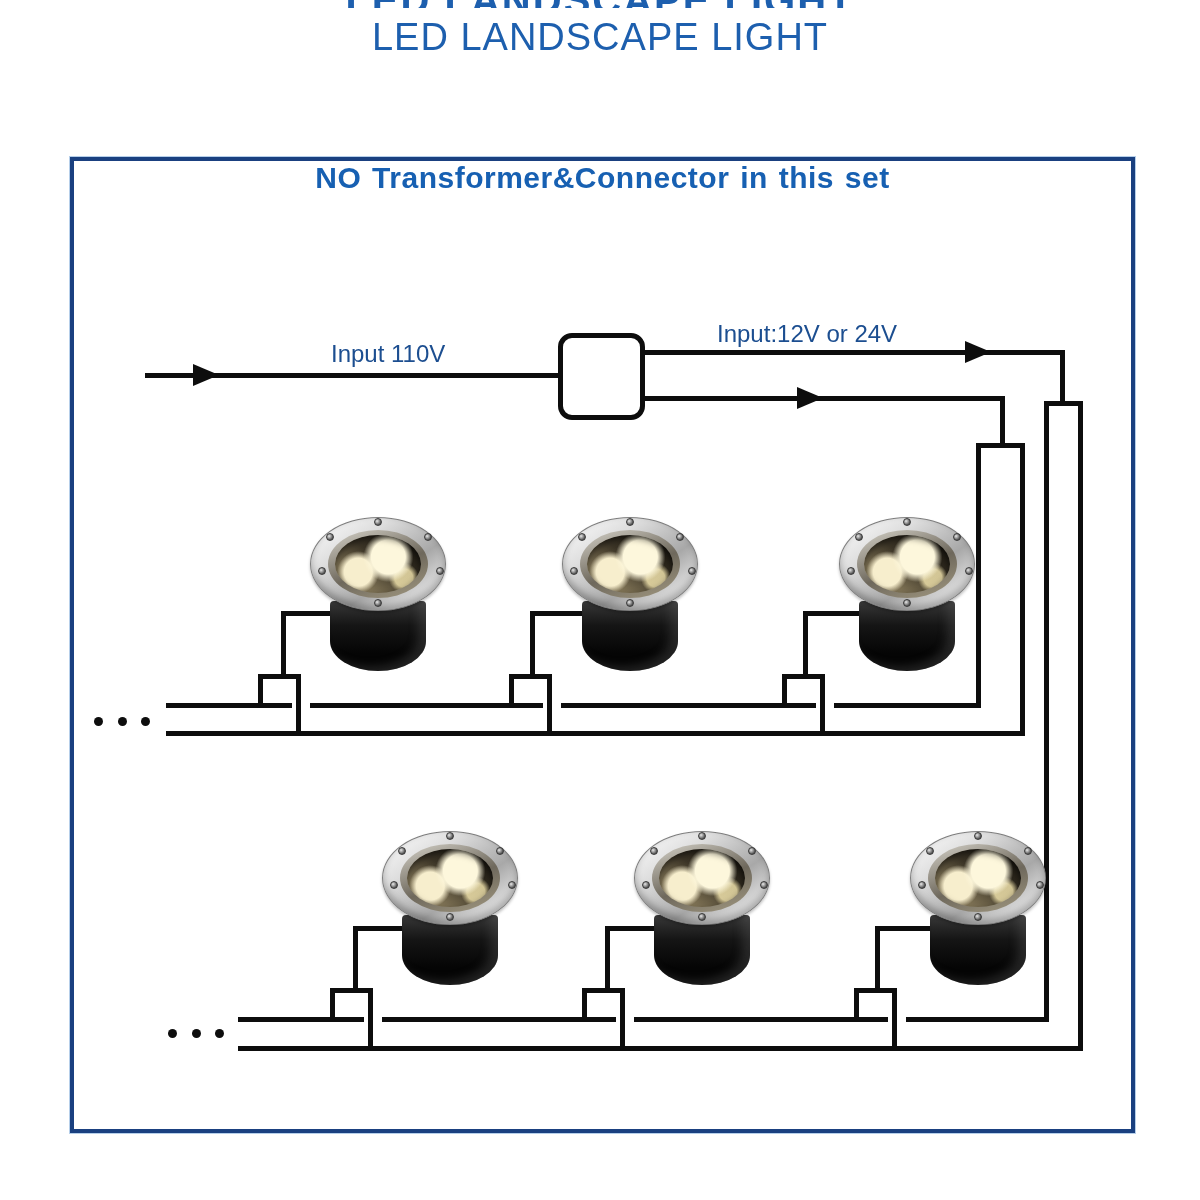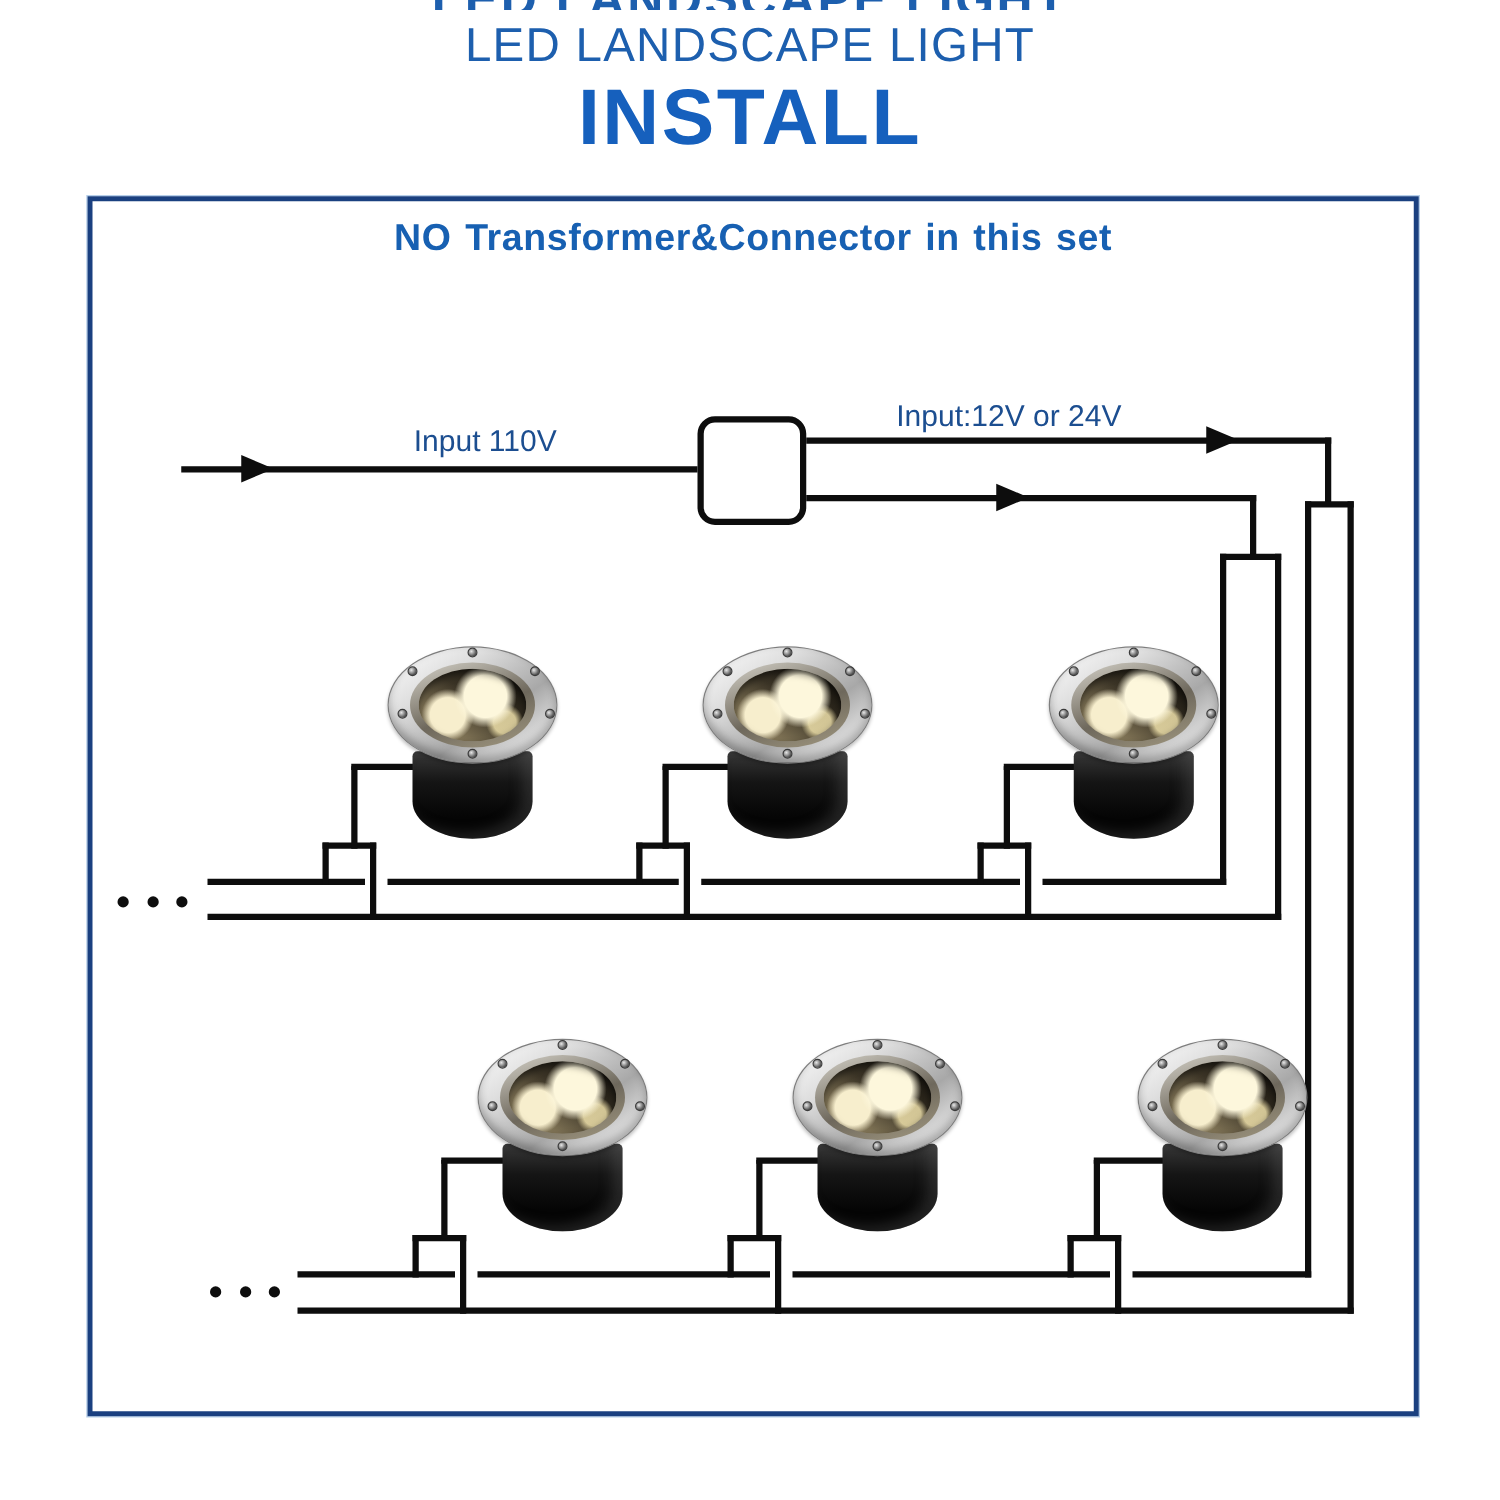--- a/index.html
+++ b/index.html
@@ -13,21 +13,21 @@
   .subtitle{position:absolute;top:16px;left:0;width:100%;text-align:center;
             font-size:38px;color:#1d5fae;letter-spacing:1px;}
   .title{position:absolute;top:58px;left:0;width:100%;text-align:center;
          font-size:63px;font-weight:bold;color:#1660bd;letter-spacing:2px;}
 
   
   .panel{position:absolute;left:70px;top:157px;width:1065px;height:976px;
          box-sizing:border-box;border:4px solid #1a4080;background:#fff;
          box-shadow:0 0 0 1px rgba(122,167,217,.55);text-align:center;}
   .heading{margin-top:20px;font-size:41px;font-weight:bold;color:#1760b2;}
-  .note{margin-top:13px;font-size:30px;font-weight:bold;color:#1760b2;
+  .note{font-size:30px;font-weight:bold;color:#1760b2;
         letter-spacing:.5px;word-spacing:2px;}
 
   
   .diagram{position:absolute;left:0;top:0;width:1167px;height:1200px;}
   .wire{position:absolute;background:#0d0d0d;z-index:1;}
   .dot{position:absolute;width:9px;height:9px;border-radius:50%;background:#0d0d0d;z-index:1;}
   .arrow{position:absolute;width:0;height:0;z-index:2;
          border-left:26px solid #0d0d0d;border-top:11px solid transparent;
          border-bottom:11px solid transparent;}
   .transformer{position:absolute;left:558px;top:333px;width:87px;height:87px;
@@ -62,21 +62,20 @@
 </style>
 </head>
 <body>
 
 <div class="page">
 
   <div class="cutoff">
     <span>LED LANDSCAPE LIGHT</span>
   </div>
   <div class="subtitle">LED LANDSCAPE LIGHT</div>
-  <div class="title">INSTALL</div>
 
   <div class="panel">
     <div class="note">NO Transformer&amp;Connector in this set</div>
   </div>
 
   <div class="diagram" id="diagram">
     <div class="label input-label">Input 110V</div>
     <div class="label output-label">Input:12V or 24V</div>
     <div class="transformer"></div>
     <div class="arrow" style="left:193px;top:364px"></div>

